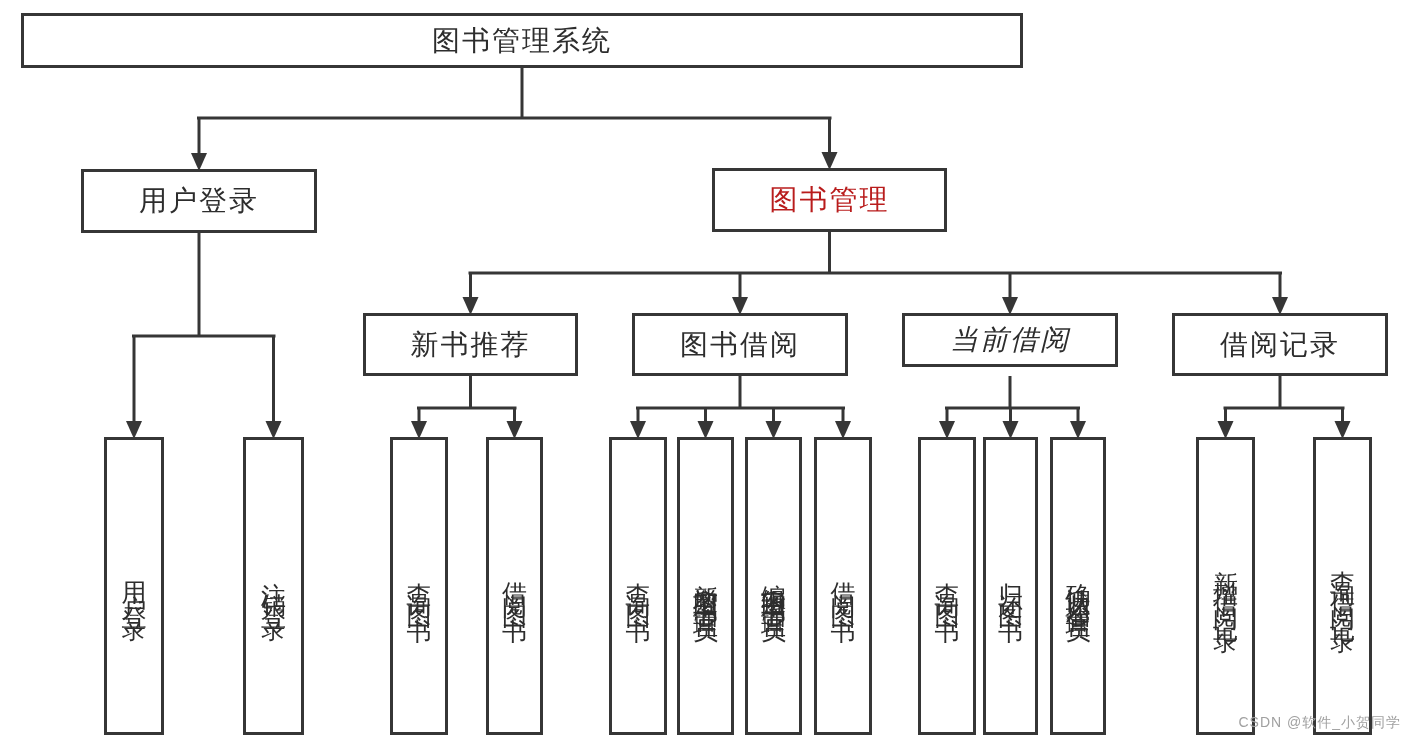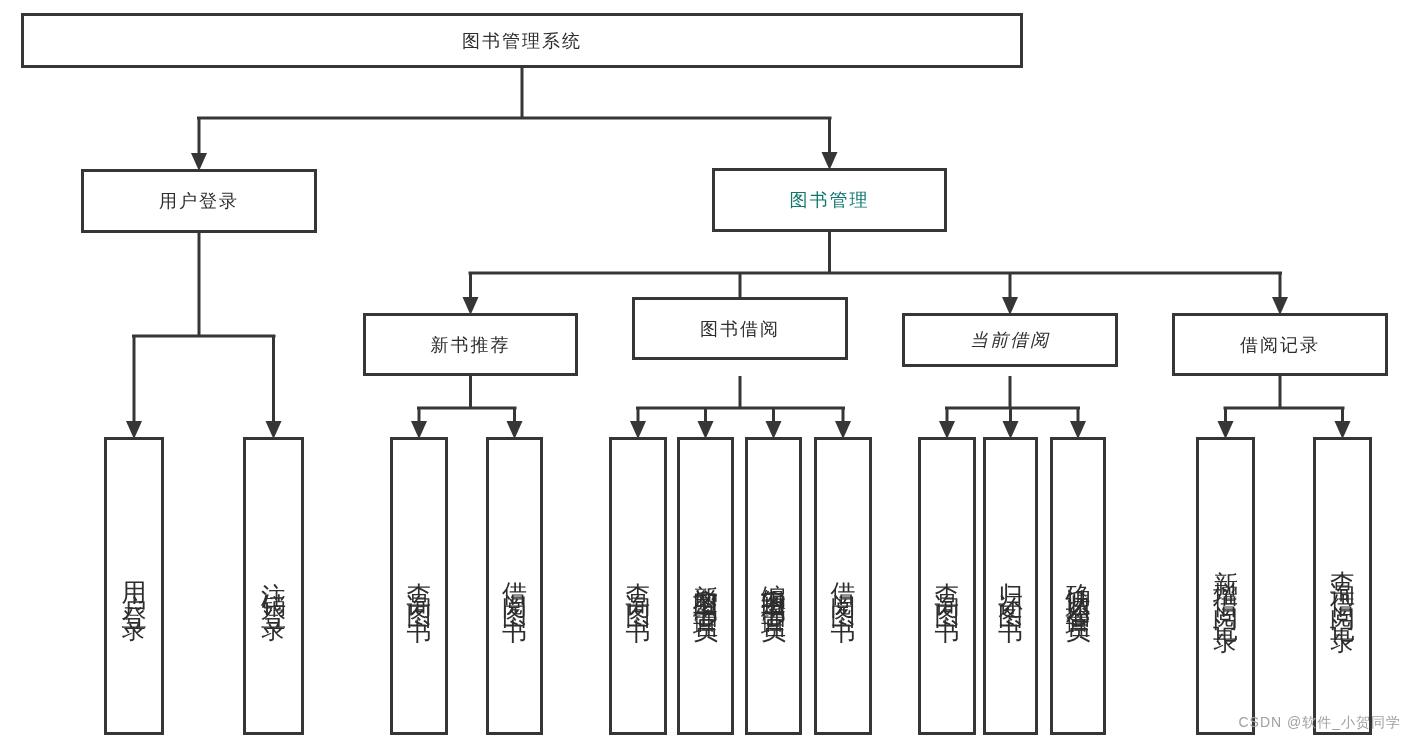--- a/index.html
+++ b/index.html
@@ -16,21 +16,21 @@
     box-sizing:border-box;
     border:3px solid #363636;
     background:#ffffff;
     display:flex;
     align-items:center;
     justify-content:center;
     z-index:2;
     color:#2d2d2d;
   }
   .label-h {
-    font-size:18px;
+    font-size:28px;
     letter-spacing:2px;
     white-space:nowrap;
     color:#2d2d2d;
   }
   .label-v {
     writing-mode:vertical-rl;
     text-orientation:mixed;
     font-size:25px;
     line-height:1;
     letter-spacing:12px;
@@ -109,26 +109,26 @@
     </svg>
 
   <div id="watermark">CSDN @软件_小贺同学</div>
 <div class="node" style="left: 21px; top: 13px; width: 1002px; height: 55px; border-color: rgb(54, 54, 54);">
       <span class="label-h" style="color: rgb(45, 45, 45);">图书管理系统</span>
     </div>
     <div class="node" style="left: 81px; top: 169px; width: 236px; height: 64px; border-color: rgb(54, 54, 54);">
       <span class="label-h" style="color: rgb(45, 45, 45);">用户登录</span>
     </div>
     <div class="node" style="left: 712px; top: 168px; width: 235px; height: 64px; border-color: rgb(54, 54, 54);">
-      <span class="label-h" style="color: #0f766e;">图书管理</span>
+      <span class="label-h" style="color: #b91c1c;">图书管理</span>
     </div>
     <div class="node" style="left: 363px; top: 313px; width: 215px; height: 63px; border-color: rgb(54, 54, 54); font-family: Liberation Serif, serif;">
       <span class="label-h" style="color: rgb(45, 45, 45);">新书推荐</span>
     </div>
-    <div class="node" style="left: 632px; top: 297px; width: 216px; height: 63px; border-color: rgb(54, 54, 54);">
+    <div class="node" style="left: 632px; top: 313px; width: 216px; height: 63px; border-color: rgb(54, 54, 54);">
       <span class="label-h" style="color: rgb(45, 45, 45);">图书借阅</span>
     </div>
     <div class="node" style="left: 902px; top: 313px; width: 216px; height: 54px; border-color: rgb(54, 54, 54); font-style: italic;">
       <span class="label-h" style="color: rgb(45, 45, 45);">当前借阅</span>
     </div>
     <div class="node" style="left: 1172px; top: 313px; width: 216px; height: 63px; border-color: rgb(54, 54, 54);">
       <span class="label-h" style="color: rgb(45, 45, 45);">借阅记录</span>
     </div>
     <div class="node" style="left: 104px; top: 437px; width: 60px; height: 298px; border-color: rgb(54, 54, 54);">
       <span class="label-v" style="color: rgb(45, 45, 45);">用户登录</span>

